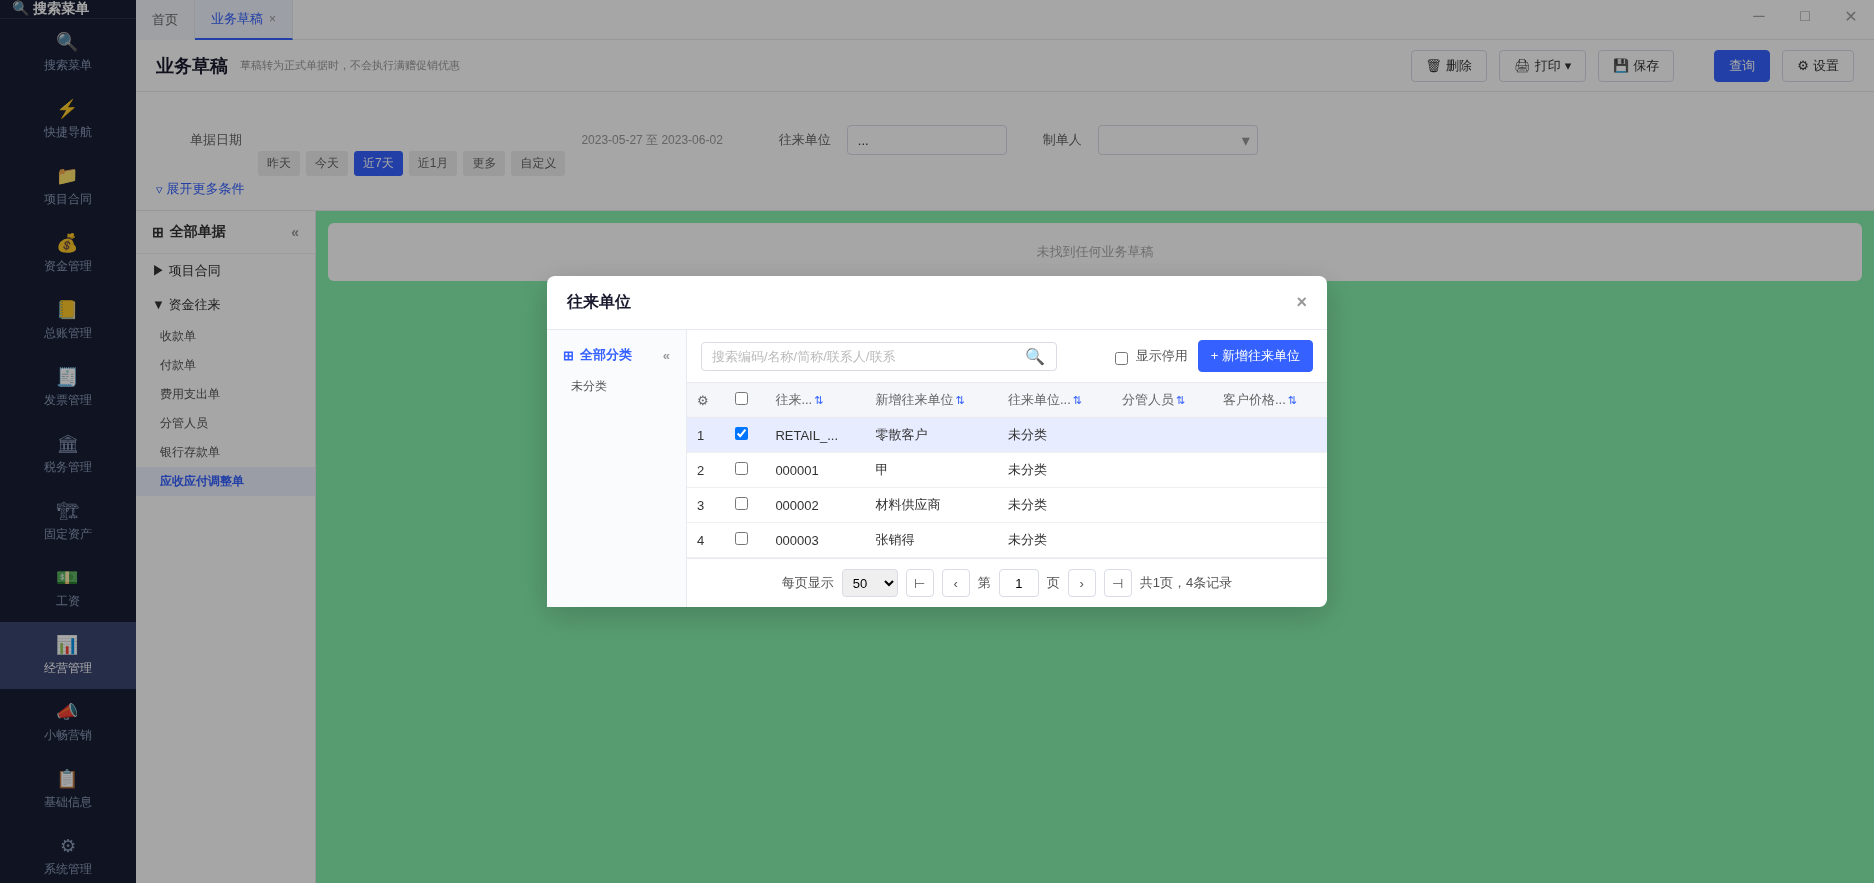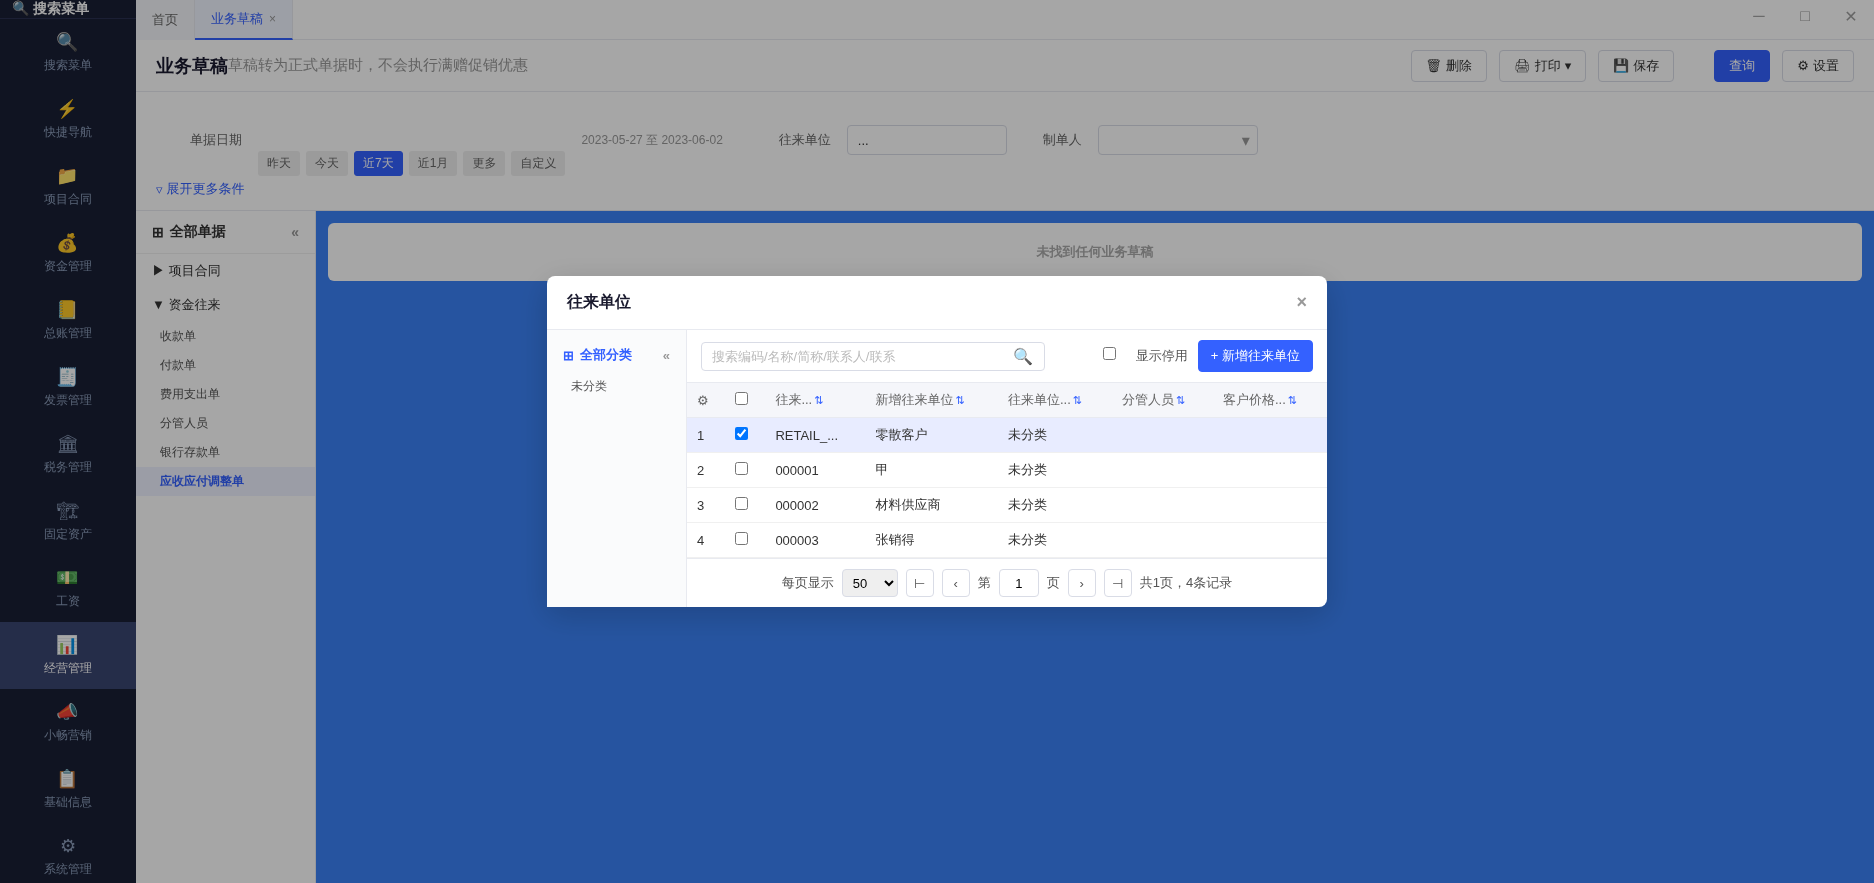--- a/index.html
+++ b/index.html
@@ -81,21 +81,21 @@
     .page-header {
       height: 52px;
       background: #fff;
       display: flex;
       align-items: center;
       padding: 0 20px;
       border-bottom: 1px solid #e8eaf0;
       justify-content: space-between;
     }
     .page-title { font-size: 18px; font-weight: bold; color: #1a1a2e; }
-    .page-subtitle { font-size: 15px; color: #999; }
+    .page-subtitle { font-size: 11px; color: #999; margin-left: 12px; }
     .header-actions { display: flex; gap: 12px; align-items: center; }
     .btn { padding: 6px 14px; border-radius: 4px; font-size: 13px; cursor: pointer; border: 1px solid #d9dce6; background: #fff; color: #333; display: flex; align-items: center; gap: 4px; }
     .btn-primary { background: #3461ff; color: #fff; border-color: #3461ff; margin-left: 28px; }
 
     
     .filter-area {
       background: #fff;
       padding: 12px 20px;
       border-bottom: 1px solid #e8eaf0;
     }
@@ -143,24 +143,23 @@
       padding: 6px 16px 6px 24px;
       font-size: 12px;
       color: #555;
       cursor: pointer;
     }
     .sidebar-sub-item.active { color: #3461ff; background: #eef2ff; font-weight: bold; }
 
     
     .table-area {
       flex: 1;
-      background: #3b82f6;
+      background: #86efac;
       overflow: auto;
       padding: 12px;
-      font-weight: bold;
     }
     .empty-tip { color: #aaa; font-size: 13px; padding: 20px; text-align: center; background: #fff; border-radius: 6px; }
 
     
     .overlay {
       position: fixed;
       top: 0; left: 0; right: 0; bottom: 0;
       background: rgba(0,0,0,0.35);
       z-index: 100;
       display: flex;
@@ -239,21 +238,21 @@
       background: #fff;
     }
     .dialog-search input {
       border: none;
       outline: none;
       font-size: 13px;
       flex: 1;
       color: #333;
     }
     .dialog-search input::placeholder { color: #bbb; }
-    .show-disabled { display: flex; align-items: flex-start; gap: 20px; font-size: 13px; color: #555; padding-left: 48px; }
+    .show-disabled { display: flex; align-items: flex-end; gap: 8px; font-size: 13px; color: #555; padding-left: 48px; }
     .show-disabled input[type=checkbox] { cursor: pointer; }
     .btn-new { background: #3461ff; color: #fff; border: 1px solid #3461ff; border-radius: 4px; padding: 6px 12px; font-size: 13px; cursor: pointer; white-space: nowrap; display: flex; align-items: center; gap: 4px; }
 
     
     .dialog-table { flex: 1; overflow: auto; }
     .dtable { width: 100%; border-collapse: collapse; font-size: 13px; }
     .dtable thead tr { background: #f5f6fa; }
     .dtable th {
       padding: 8px 10px;
       text-align: left;

